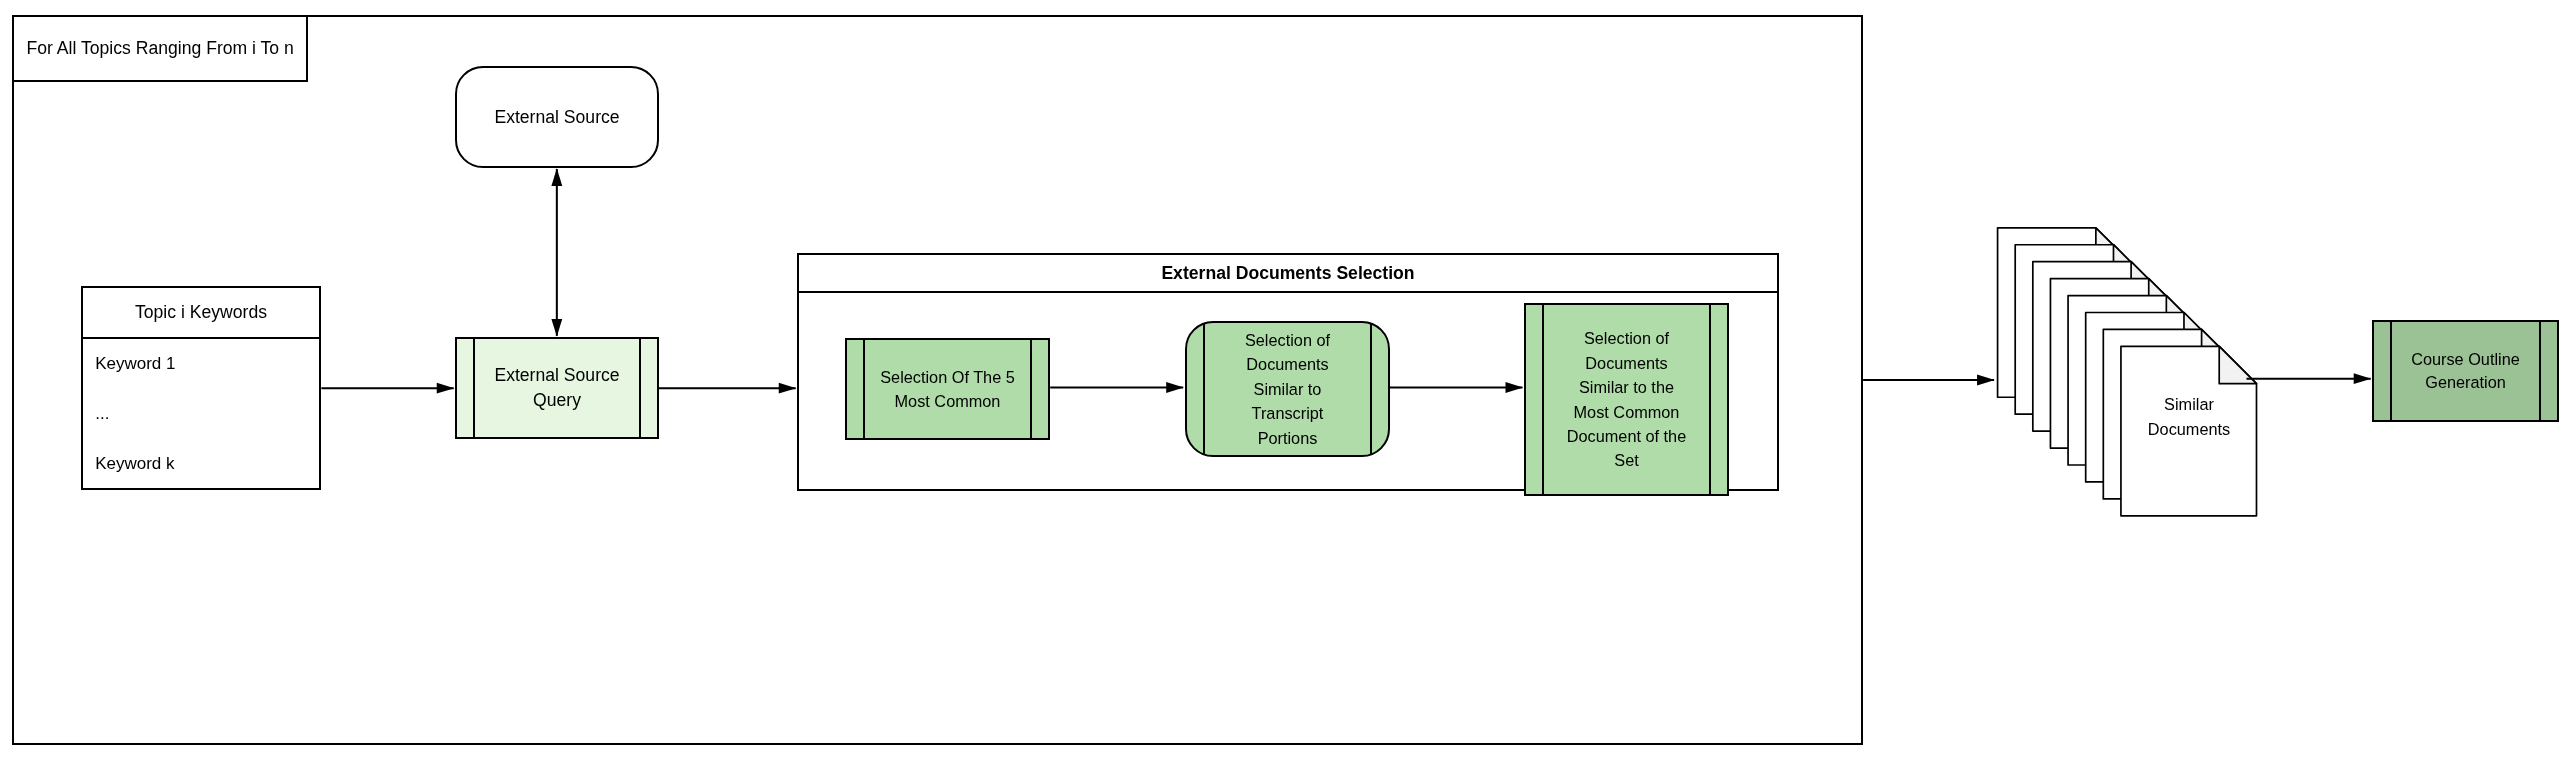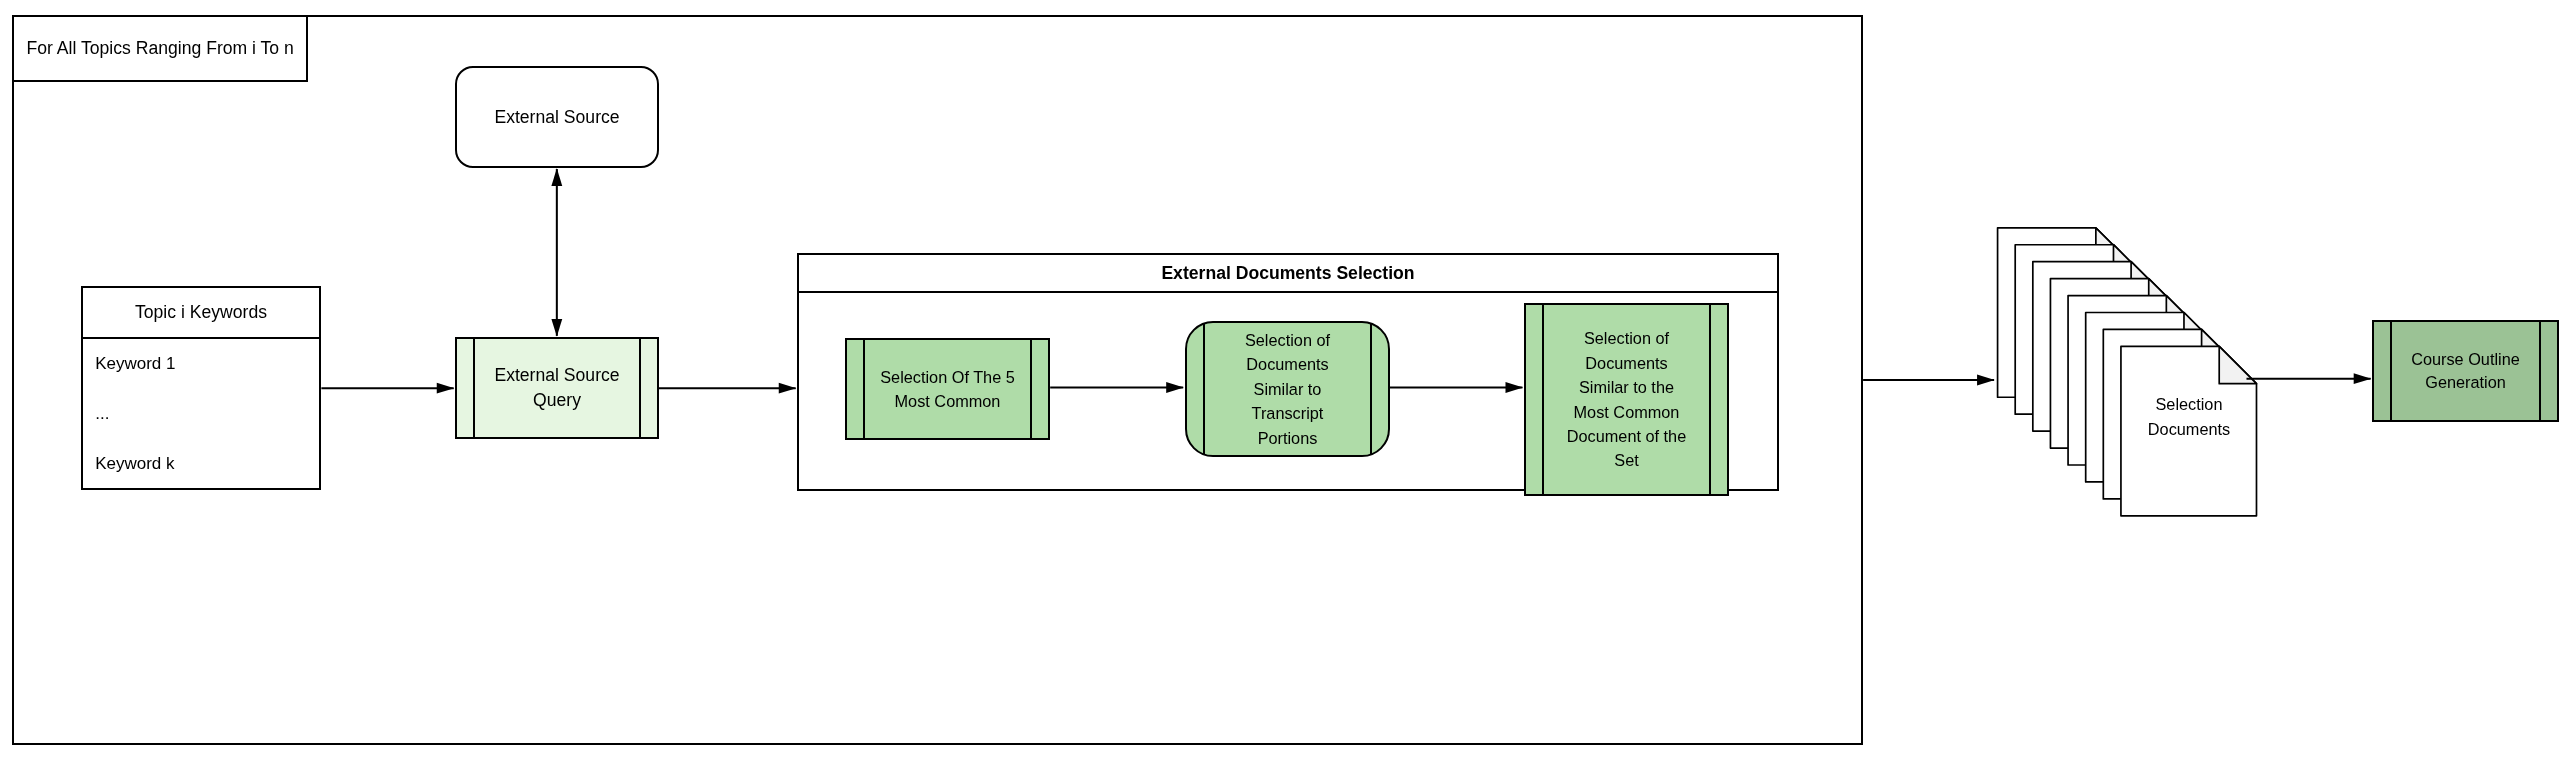--- a/index.html
+++ b/index.html
@@ -16,21 +16,21 @@
     position:absolute; box-sizing:border-box;
     border:2px solid #000000; background:#ffffff;
   }
   .center {
     display:flex; align-items:center; justify-content:center; text-align:center;
   }
   
   .loop-container { left:12.2px; top:15px; width:1851px; height:730px; background:#ffffff; }
   .loop-label { left:12.2px; top:15px; width:296px; height:67px; font-size:17.6px; }
   
-  .external-source { left:455px; top:66px; width:204px; height:102px; border-radius:18px; font-size:17.6px; }
+  .external-source { left:455px; top:66px; width:204px; height:102px; border-radius:28px; font-size:17.6px; }
   
   .topic-table { left:81px; top:286px; width:240px; height:204px; }
   .topic-header {
     height:49px; border-bottom:2px solid #000000;
     display:flex; align-items:center; justify-content:center;
     font-size:17.6px; text-align:center;
   }
   .topic-row {
     height:50px; display:flex; align-items:center;
     padding-left:12.2px; font-size:17px;
@@ -129,21 +129,21 @@
       <path d="M116 110 L261 110 L316 165 L316 360 L116 360 Z"></path>
         <path d="M261 110 L261 165 L316 165 Z" fill="#f2f2f2"></path>
       <path d="M142 135 L287 135 L342 190 L342 385 L142 385 Z"></path>
         <path d="M287 135 L287 190 L342 190 Z" fill="#f2f2f2"></path>
       <path d="M168 160 L313 160 L368 215 L368 410 L168 410 Z"></path>
         <path d="M313 160 L313 215 L368 215 Z" fill="#f2f2f2"></path>
       <path d="M194 185 L339 185 L394 240 L394 435 L194 435 Z"></path>
         <path d="M339 185 L339 240 L394 240 Z" fill="#f2f2f2"></path>
     </g>
   </svg>
-  <div class="abs selected-docs-label">Selection Documents</div>
+  <div class="abs selected-docs-label">Similar Documents</div>
 
   <div class="proc course-node">
     <div class="inset">
       <div class="lbl">Course Outline Generation</div>
     </div>
   </div>
 
   <svg class="arrows" viewBox="0 0 3795 1120" width="2576" height="760">
     <defs>
       <marker id="ah" viewBox="0 0 28 18" markerWidth="28" markerHeight="18" refX="26" refY="9" orient="auto-start-reverse" markerUnits="userSpaceOnUse">

